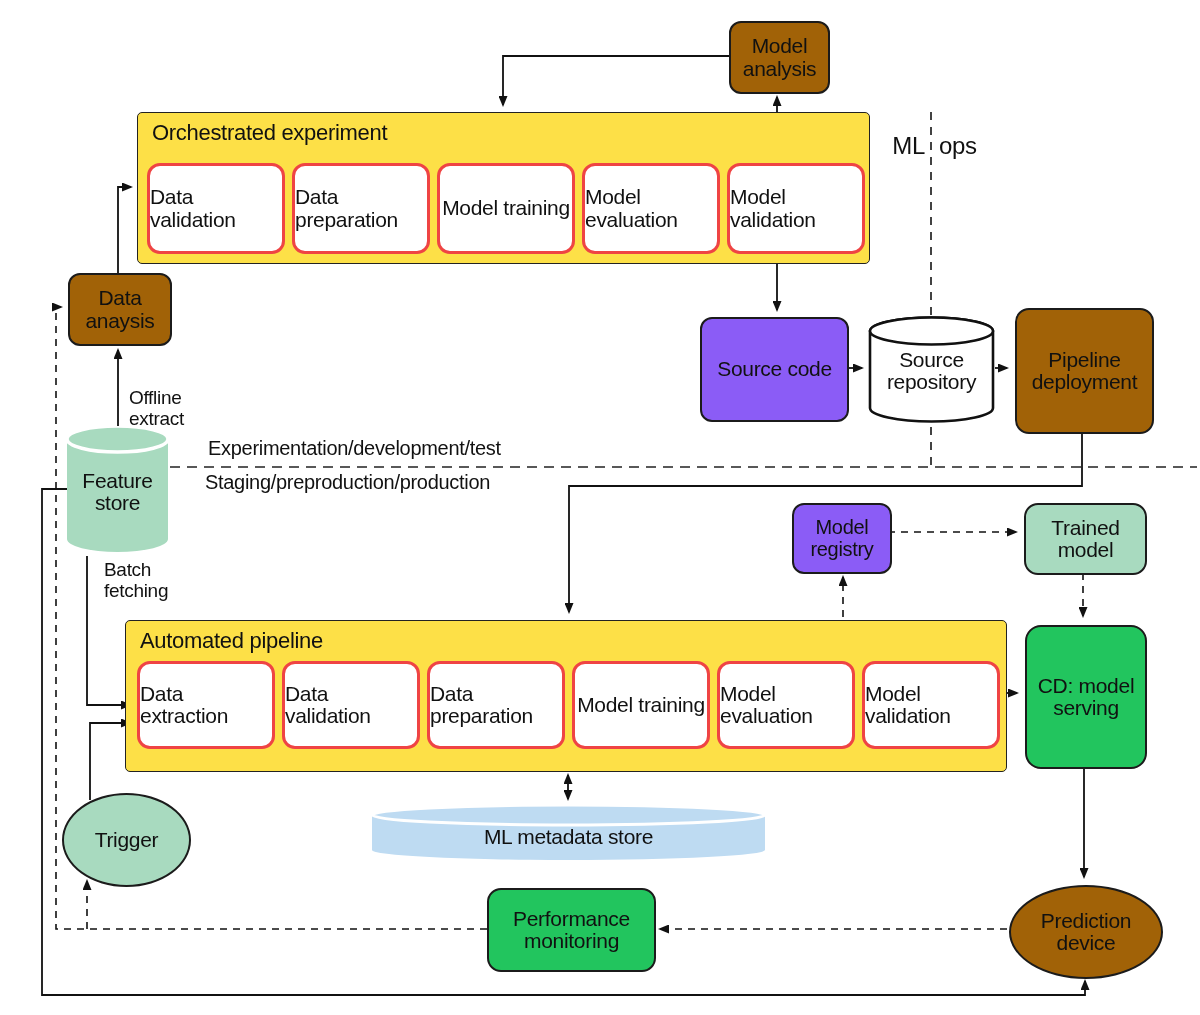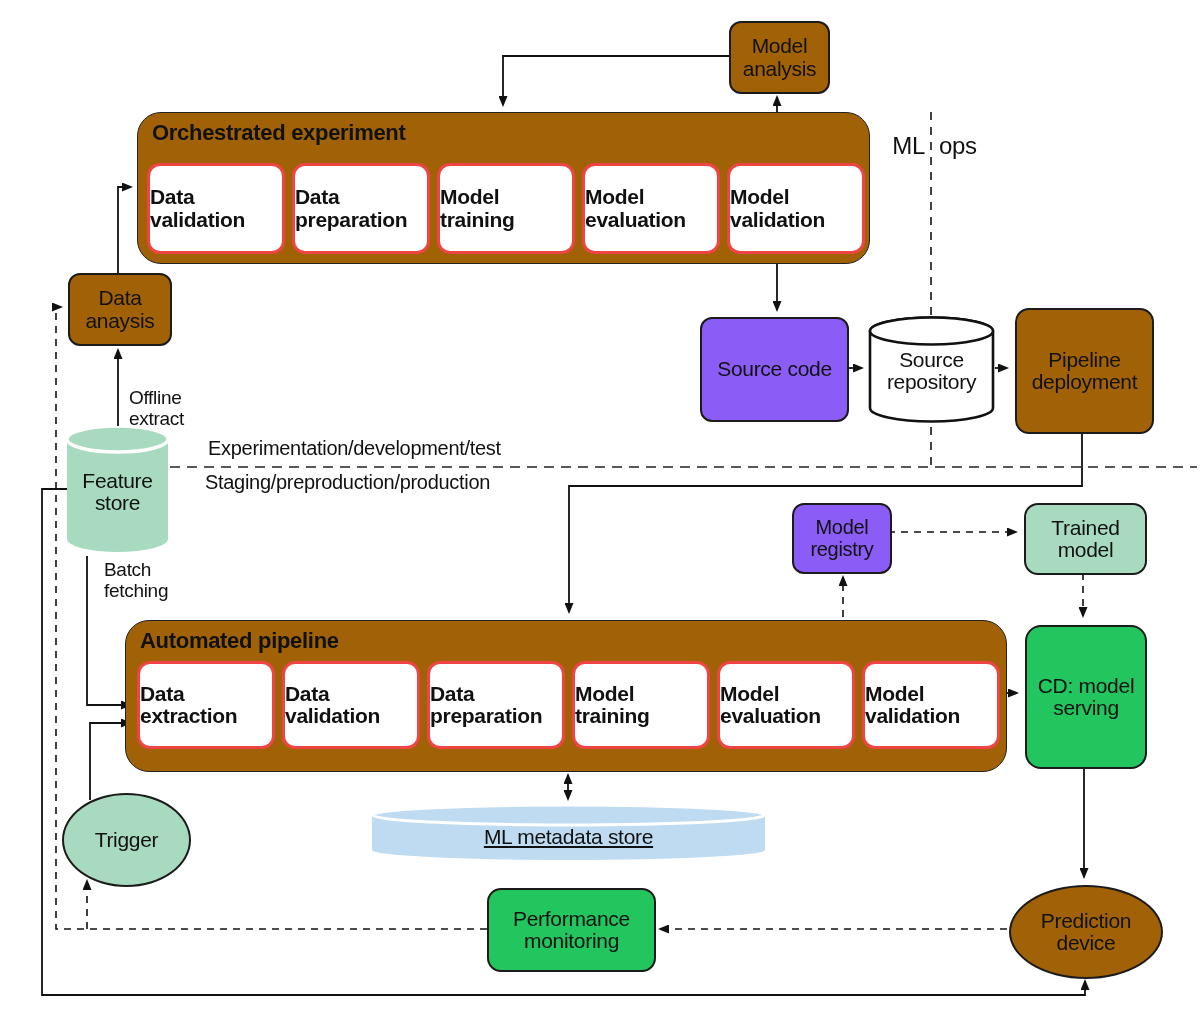--- a/index.html
+++ b/index.html
@@ -9,21 +9,21 @@
   .node{position:absolute;display:flex;align-items:center;justify-content:center;
         text-align:center;border:2.2px solid #1b1b1b;background:#8b5cf6;
         font-size:21px;line-height:1.06;letter-spacing:-0.3px;z-index:2;}
   .tan{background:#a16207;text-align:center;}
   .blue{background:#22c55e;}
   .green{background:#a8dabf;}
   .r12{border-radius:12px;}
   .r14{border-radius:14px;}
   .r16{border-radius:16px;}
   .ellipse{border-radius:50%;}
-  .pipe{position:absolute;background:#a16207;border:1.7px solid #222;border-radius:24px;z-index:2;font-weight:bold;}
+  .pipe{position:absolute;background:#fde047;border:1.7px solid #222;border-radius:5px;z-index:2;}
   .pipe-title{position:absolute;left:14px;top:7px;font-size:22px;letter-spacing:-0.3px;}
   .step{position:absolute;width:132px;background:#fff;border:3px solid #ef4444;border-radius:13px;
         display:flex;align-items:center;justify-content:center;text-align:left;
         font-size:21px;line-height:1.06;letter-spacing:-0.3px;}
   .orch .step{top:50px;height:85px;}
   .auto .step{top:40px;height:82px;}
   .lbl{position:absolute;font-size:19px;line-height:1.12;letter-spacing:-0.3px;z-index:2;}
   .lbl-big{font-size:24px;}
   .overlab{position:absolute;display:flex;align-items:center;justify-content:center;
            text-align:center;font-size:21px;line-height:1.06;letter-spacing:-0.3px;z-index:2;}
@@ -149,21 +149,21 @@
   <div class="node blue r16" style="left:1025px;top:625px;width:118px;height:140px;border-width:2px;">CD: model serving</div>
 
   <div class="node blue r14" style="left:487px;top:888px;width:165px;height:80px;border-width:2px;">Performance monitoring</div>
 
   <div class="node green ellipse" style="left:62px;top:793px;width:125px;height:90px;">Trigger</div>
 
   <div class="node tan ellipse" style="left:1009px;top:885px;width:150px;height:90px;">Prediction device</div>
 
   <div class="overlab" style="left:67px;top:462px;width:101px;height:60px;">Feature store</div>
   <div class="overlab" style="left:870px;top:341px;width:123px;height:60px;">Source repository</div>
-  <div class="overlab" style="left:372px;top:820px;width:393px;height:34px;text-decoration:underline;">ML metadata store</div>
+  <div class="overlab" style="left:372px;top:820px;width:393px;height:34px;">ML metadata store</div>
 
   <div class="lbl lbl-big" style="left:885px;top:133px;width:40px;text-align:right;">ML</div>
   <div class="lbl lbl-big" style="left:939px;top:133px;">ops</div>
   <div class="lbl" style="left:129px;top:353px;width:72px;margin-top:34px;">Offline extract</div>
   <div class="lbl" style="left:104px;top:559px;width:80px;">Batch fetching</div>
   <div class="lbl" style="left:208px;top:437px;font-size:20px;">Experimentation/development/test</div>
   <div class="lbl" style="left:205px;top:471px;font-size:20px;">Staging/preproduction/production</div>
 
 </div>
 

